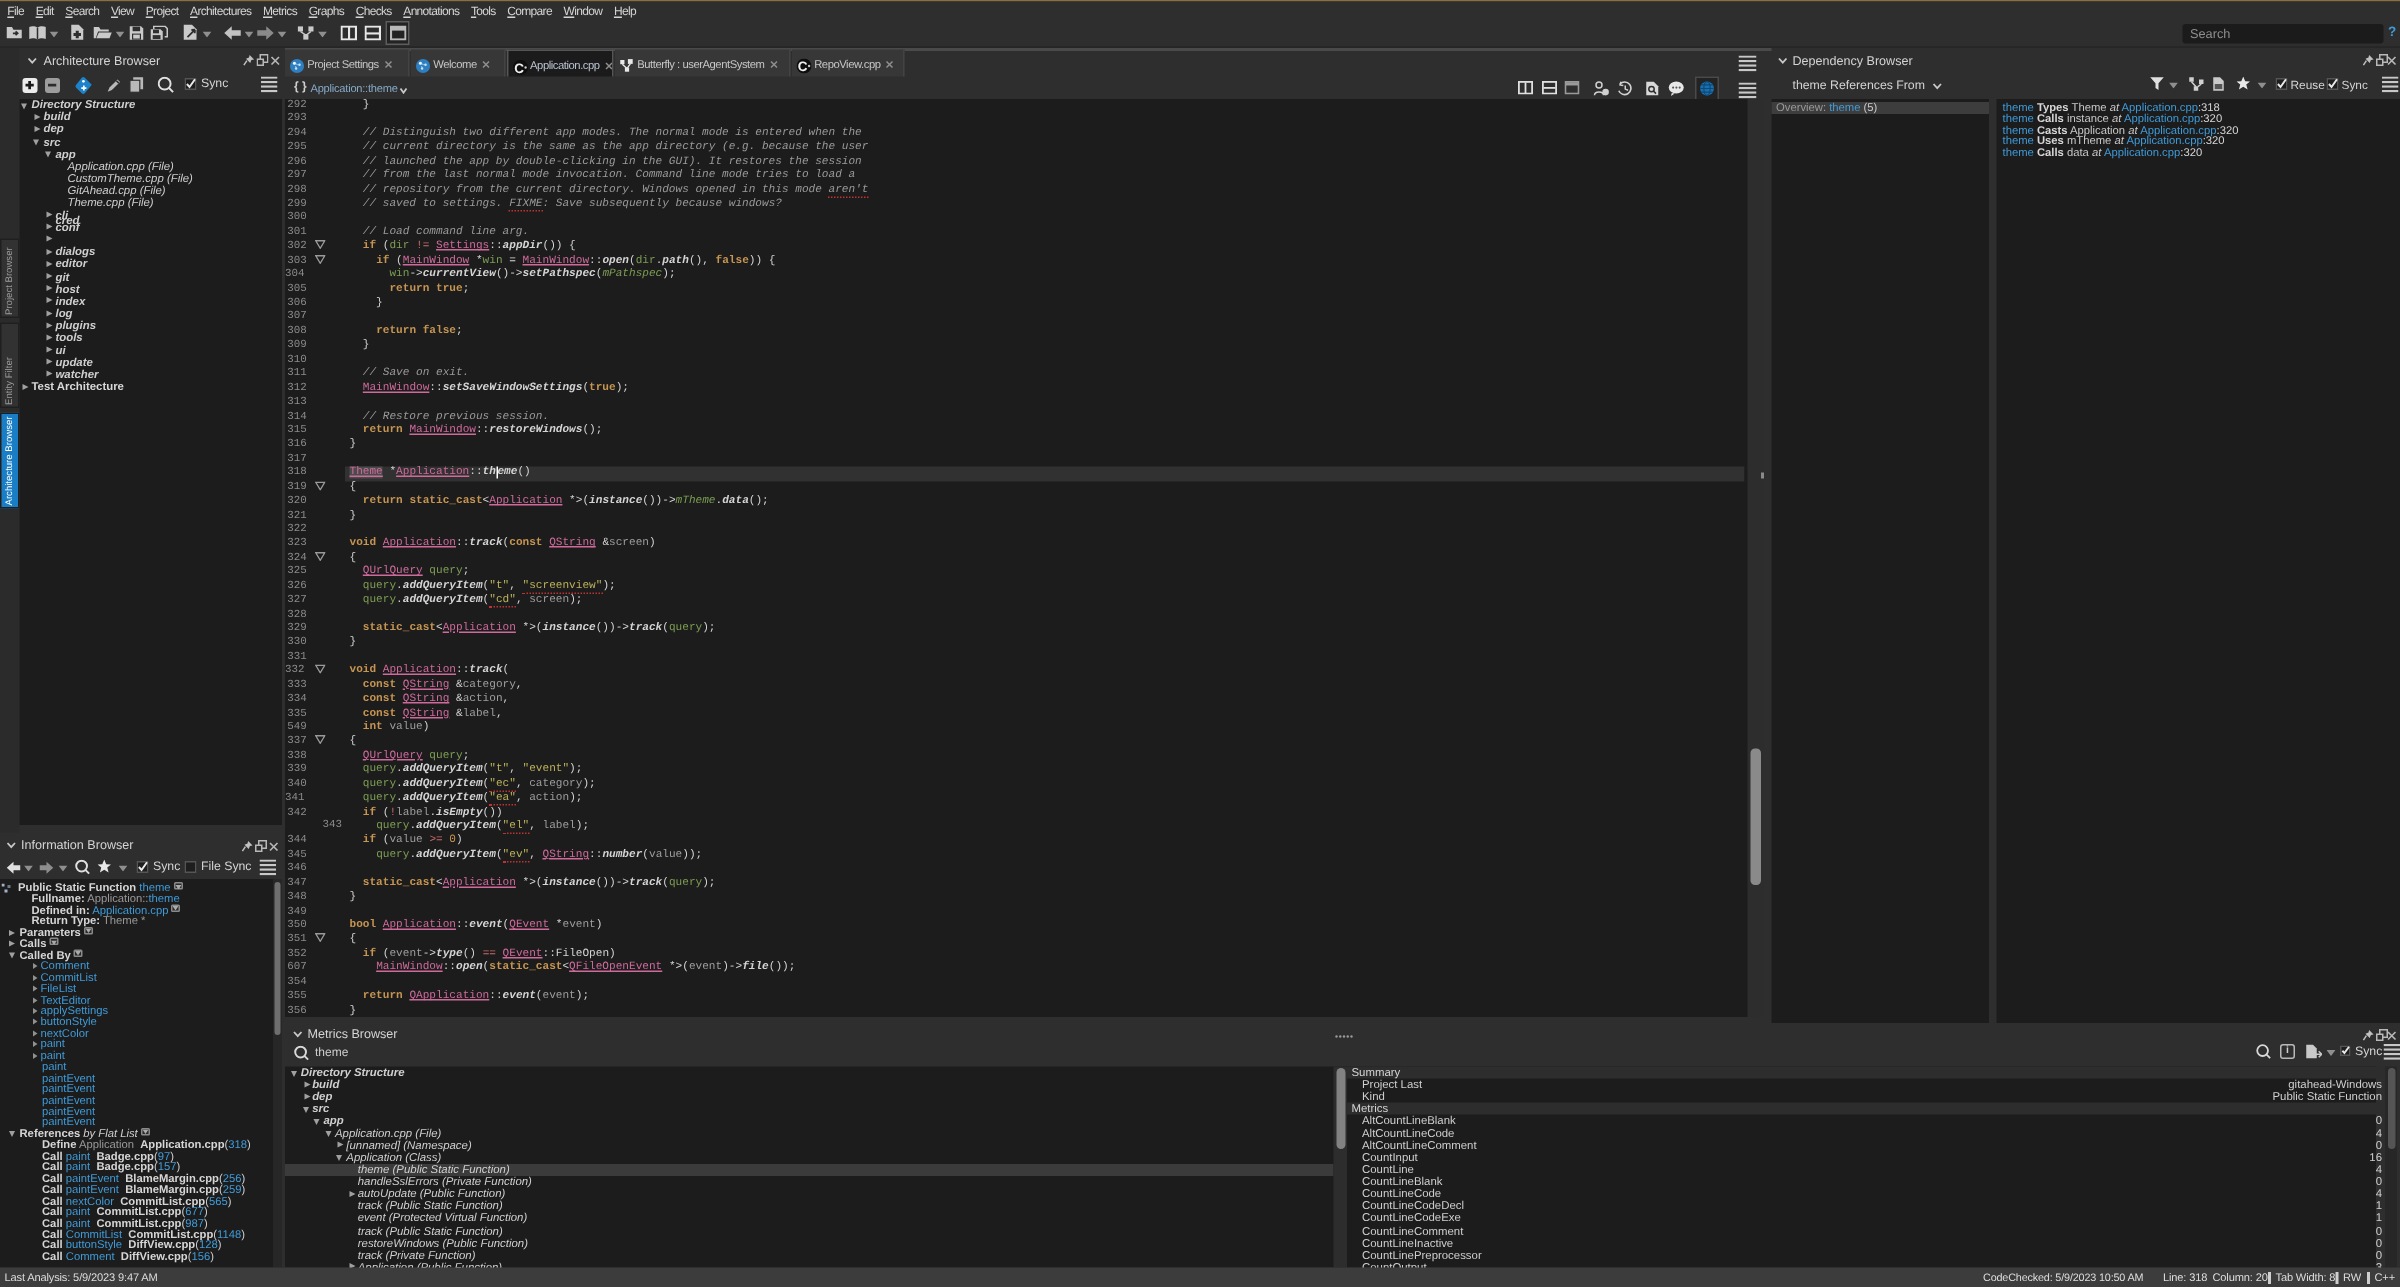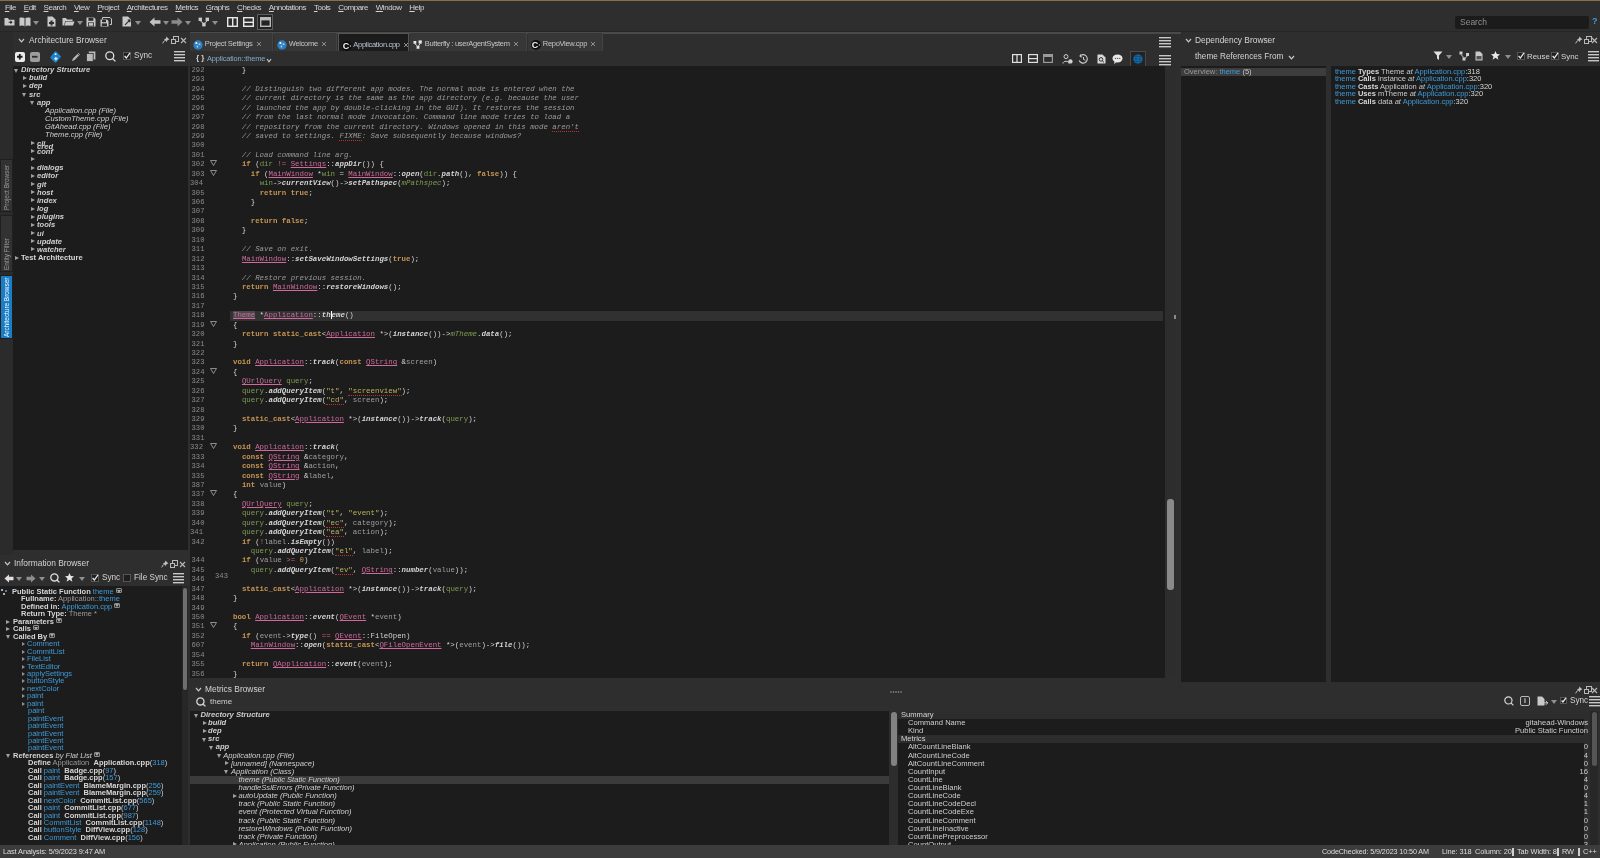--- a/index.html
+++ b/index.html
@@ -499,38 +499,38 @@
     <div style="position:absolute;left:20px;top:377.28px;height:9.43px;line-height:9.43px"><svg width="7" height="6" viewBox="0 0 7 6" style="vertical-align:0">
         <path d="M0.5 0.5 L6.5 0.5 L3.5 5.5 Z" fill="none" stroke="#9a9a9a" stroke-width="0.9"></path>
       </svg></div>
     <div style="position:absolute;left:43px;top:377.28px;height:9.43px;line-height:9.43px;white-space:pre"><span style="color:#c79552;font-weight:bold">void</span><span style="color:#d4d4d4"> </span><span style="color:#cf6a9c;text-decoration:underline">Application</span><span style="color:#d4d4d4">::</span><span style="color:#d4d4d4;font-style:italic;font-weight:bold">track</span><span style="color:#d4d4d4">(</span></div>
     <div style="position:absolute;left:0;top:386.71px;width:14.5px;height:9.43px;line-height:9.43px;text-align:right;color:#8b8b8b;font-size:7.2px;font-style:normal">333</div>
     <div style="position:absolute;left:43px;top:386.71px;height:9.43px;line-height:9.43px;white-space:pre"><span style="color:#d4d4d4">  </span><span style="color:#c79552;font-weight:bold">const</span><span style="color:#d4d4d4"> </span><span style="color:#cf6a9c;text-decoration:underline">QString</span><span style="color:#d4d4d4"> &amp;</span><span style="color:#9e9e9e">category</span><span style="color:#d4d4d4">,</span></div>
     <div style="position:absolute;left:0;top:396.14px;width:14.5px;height:9.43px;line-height:9.43px;text-align:right;color:#8b8b8b;font-size:7.2px;font-style:normal">334</div>
     <div style="position:absolute;left:43px;top:396.14px;height:9.43px;line-height:9.43px;white-space:pre"><span style="color:#d4d4d4">  </span><span style="color:#c79552;font-weight:bold">const</span><span style="color:#d4d4d4"> </span><span style="color:#cf6a9c;text-decoration:underline">QString</span><span style="color:#d4d4d4"> &amp;</span><span style="color:#9e9e9e">action</span><span style="color:#d4d4d4">,</span></div>
     <div style="position:absolute;left:0;top:405.58px;width:14.5px;height:9.43px;line-height:9.43px;text-align:right;color:#8b8b8b;font-size:7.2px;font-style:normal">335</div>
     <div style="position:absolute;left:43px;top:405.58px;height:9.43px;line-height:9.43px;white-space:pre"><span style="color:#d4d4d4">  </span><span style="color:#c79552;font-weight:bold">const</span><span style="color:#d4d4d4"> </span><span style="color:#cf6a9c;text-decoration:underline">QString</span><span style="color:#d4d4d4"> &amp;</span><span style="color:#9e9e9e">label</span><span style="color:#d4d4d4">,</span></div>
-    <div style="position:absolute;left:0;top:415.01px;width:14.5px;height:9.43px;line-height:9.43px;text-align:right;color:#8b8b8b;font-size:7.2px;font-style:normal">387</div>
+    <div style="position:absolute;left:0;top:415.01px;width:14.5px;height:9.43px;line-height:9.43px;text-align:right;color:#8b8b8b;font-size:7.2px;font-style:normal">549</div>
     <div style="position:absolute;left:43px;top:415.01px;height:9.43px;line-height:9.43px;white-space:pre"><span style="color:#d4d4d4">  </span><span style="color:#c79552;font-weight:bold">int</span><span style="color:#d4d4d4"> </span><span style="color:#9e9e9e">value</span><span style="color:#d4d4d4">)</span></div>
     <div style="position:absolute;left:0;top:424.44px;width:14.5px;height:9.43px;line-height:9.43px;text-align:right;color:#8b8b8b;font-size:7.2px;font-style:normal">337</div>
     <div style="position:absolute;left:20px;top:424.44px;height:9.43px;line-height:9.43px"><svg width="7" height="6" viewBox="0 0 7 6" style="vertical-align:0">
         <path d="M0.5 0.5 L6.5 0.5 L3.5 5.5 Z" fill="none" stroke="#9a9a9a" stroke-width="0.9"></path>
       </svg></div>
     <div style="position:absolute;left:43px;top:424.44px;height:9.43px;line-height:9.43px;white-space:pre"><span style="color:#d4d4d4">{</span></div>
     <div style="position:absolute;left:0;top:433.87px;width:14.5px;height:9.43px;line-height:9.43px;text-align:right;color:#8b8b8b;font-size:7.2px;font-style:normal">338</div>
     <div style="position:absolute;left:43px;top:433.87px;height:9.43px;line-height:9.43px;white-space:pre"><span style="color:#d4d4d4">  </span><span style="color:#cf6a9c;text-decoration:underline">QUrlQuery</span><span style="color:#d4d4d4"> </span><span style="color:#7d9e53">query</span><span style="color:#d4d4d4">;</span></div>
     <div style="position:absolute;left:0;top:443.30px;width:14.5px;height:9.43px;line-height:9.43px;text-align:right;color:#8b8b8b;font-size:7.2px;font-style:normal">339</div>
     <div style="position:absolute;left:43px;top:443.30px;height:9.43px;line-height:9.43px;white-space:pre"><span style="color:#d4d4d4">  </span><span style="color:#7d9e53">query</span><span style="color:#d4d4d4">.</span><span style="color:#d4d4d4;font-style:italic;font-weight:bold">addQueryItem</span><span style="color:#d4d4d4">(</span><span style="color:#bcb25b">"t"</span><span style="color:#d4d4d4">, </span><span style="color:#bcb25b">"event"</span><span style="color:#d4d4d4">);</span></div>
     <div style="position:absolute;left:0;top:452.74px;width:14.5px;height:9.43px;line-height:9.43px;text-align:right;color:#8b8b8b;font-size:7.2px;font-style:normal">340</div>
     <div style="position:absolute;left:43px;top:452.74px;height:9.43px;line-height:9.43px;white-space:pre"><span style="color:#d4d4d4">  </span><span style="color:#7d9e53">query</span><span style="color:#d4d4d4">.</span><span style="color:#d4d4d4;font-style:italic;font-weight:bold">addQueryItem</span><span style="color:#d4d4d4">(</span><span style="color:#bcb25b;border-bottom:1px dotted #b33">"ec"</span><span style="color:#d4d4d4">, </span><span style="color:#9e9e9e">category</span><span style="color:#d4d4d4">);</span></div>
     <div style="position:absolute;left:0;top:462.17px;width:14.5px;height:9.43px;line-height:9.43px;color:#8b8b8b;font-size:7.2px;font-style:normal">341</div>
     <div style="position:absolute;left:43px;top:462.17px;height:9.43px;line-height:9.43px;white-space:pre"><span style="color:#d4d4d4">  </span><span style="color:#7d9e53">query</span><span style="color:#d4d4d4">.</span><span style="color:#d4d4d4;font-style:italic;font-weight:bold">addQueryItem</span><span style="color:#d4d4d4">(</span><span style="color:#bcb25b;border-bottom:1px dotted #b33">"ea"</span><span style="color:#d4d4d4">, </span><span style="color:#9e9e9e">action</span><span style="color:#d4d4d4">);</span></div>
     <div style="position:absolute;left:0;top:471.60px;width:14.5px;height:9.43px;line-height:9.43px;text-align:right;color:#8b8b8b;font-size:7.2px;font-style:normal">342</div>
     <div style="position:absolute;left:43px;top:471.60px;height:9.43px;line-height:9.43px;white-space:pre"><span style="color:#d4d4d4">  </span><span style="color:#c79552;font-weight:bold">if</span><span style="color:#d4d4d4"> (</span><span style="color:#c76a6a">!</span><span style="color:#9e9e9e">label</span><span style="color:#d4d4d4">.</span><span style="color:#d4d4d4;font-style:italic;font-weight:bold">isEmpty</span><span style="color:#d4d4d4">())</span></div>
-    <div style="position:absolute;left:0;top:506px;width:38px;height:9.43px;line-height:9.43px;text-align:right;color:#8b8b8b;font-size:7.2px;font-style:normal">343</div>
+    <div style="position:absolute;left:0;top:480px;width:38px;height:9.43px;line-height:9.43px;text-align:right;color:#8b8b8b;font-size:7.2px;font-style:normal">343</div>
     <div style="position:absolute;left:43px;top:481.03px;height:9.43px;line-height:9.43px;white-space:pre"><span style="color:#d4d4d4">    </span><span style="color:#7d9e53">query</span><span style="color:#d4d4d4">.</span><span style="color:#d4d4d4;font-style:italic;font-weight:bold">addQueryItem</span><span style="color:#d4d4d4">(</span><span style="color:#bcb25b;border-bottom:1px dotted #b33">"el"</span><span style="color:#d4d4d4">, </span><span style="color:#9e9e9e">label</span><span style="color:#d4d4d4">);</span></div>
     <div style="position:absolute;left:0;top:490.46px;width:14.5px;height:9.43px;line-height:9.43px;text-align:right;color:#8b8b8b;font-size:7.2px;font-style:normal">344</div>
     <div style="position:absolute;left:43px;top:490.46px;height:9.43px;line-height:9.43px;white-space:pre"><span style="color:#d4d4d4">  </span><span style="color:#c79552;font-weight:bold">if</span><span style="color:#d4d4d4"> (</span><span style="color:#9e9e9e">value</span><span style="color:#d4d4d4"> </span><span style="color:#c76a6a">&gt;=</span><span style="color:#d4d4d4"> </span><span style="color:#c79552">0</span><span style="color:#d4d4d4">)</span></div>
     <div style="position:absolute;left:0;top:499.90px;width:14.5px;height:9.43px;line-height:9.43px;text-align:right;color:#8b8b8b;font-size:7.2px;font-style:normal">345</div>
     <div style="position:absolute;left:43px;top:499.90px;height:9.43px;line-height:9.43px;white-space:pre"><span style="color:#d4d4d4">    </span><span style="color:#7d9e53">query</span><span style="color:#d4d4d4">.</span><span style="color:#d4d4d4;font-style:italic;font-weight:bold">addQueryItem</span><span style="color:#d4d4d4">(</span><span style="color:#bcb25b;border-bottom:1px dotted #b33">"ev"</span><span style="color:#d4d4d4">, </span><span style="color:#cf6a9c;text-decoration:underline">QString</span><span style="color:#d4d4d4">::</span><span style="color:#d4d4d4;font-style:italic;font-weight:bold">number</span><span style="color:#d4d4d4">(</span><span style="color:#9e9e9e">value</span><span style="color:#d4d4d4">));</span></div>
     <div style="position:absolute;left:0;top:509.33px;width:14.5px;height:9.43px;line-height:9.43px;text-align:right;color:#8b8b8b;font-size:7.2px;font-style:normal">346</div>
     <div style="position:absolute;left:0;top:518.76px;width:14.5px;height:9.43px;line-height:9.43px;text-align:right;color:#8b8b8b;font-size:7.2px;font-style:normal">347</div>
     <div style="position:absolute;left:43px;top:518.76px;height:9.43px;line-height:9.43px;white-space:pre"><span style="color:#d4d4d4">  </span><span style="color:#c79552;font-weight:bold">static_cast</span><span style="color:#d4d4d4">&lt;</span><span style="color:#cf6a9c;text-decoration:underline">Application</span><span style="color:#d4d4d4"> *&gt;(</span><span style="color:#d4d4d4;font-style:italic;font-weight:bold">instance</span><span style="color:#d4d4d4">())-&gt;</span><span style="color:#d4d4d4;font-style:italic;font-weight:bold">track</span><span style="color:#d4d4d4">(</span><span style="color:#7d9e53">query</span><span style="color:#d4d4d4">);</span></div>
     <div style="position:absolute;left:0;top:528.19px;width:14.5px;height:9.43px;line-height:9.43px;text-align:right;color:#8b8b8b;font-size:7.2px;font-style:normal">348</div>
     <div style="position:absolute;left:43px;top:528.19px;height:9.43px;line-height:9.43px;white-space:pre"><span style="color:#d4d4d4">}</span></div>
@@ -702,21 +702,21 @@
 <div style="position:absolute;left:238.5px;top:816.56px;white-space:nowrap;color:#cfcfcf;font-size:7.6px;line-height:8.12px;font-style:italic;">track (Public Static Function)</div>
 <div style="position:absolute;left:238.5px;top:824.68px;white-space:nowrap;color:#cfcfcf;font-size:7.6px;line-height:8.12px;font-style:italic;">restoreWindows (Public Function)</div>
 <div style="position:absolute;left:238.5px;top:832.8px;white-space:nowrap;color:#cfcfcf;font-size:7.6px;line-height:8.12px;font-style:italic;">track (Private Function)</div>
 <div style="position:absolute;left:233.0px;top:842.42px;font-size:0;line-height:0;"><span style="display:inline-block;width:0;height:0;border-top:2.8px solid transparent;border-bottom:2.8px solid transparent;border-left:4px solid #a0a0a0"></span></div>
 <div style="position:absolute;left:238.5px;top:840.92px;white-space:nowrap;color:#cfcfcf;font-size:7.6px;line-height:8.12px;font-style:italic;">Application (Public Function)</div>
 <div style="position:absolute;left:889px;top:711px;width:9px;height:134px;background:#2d2d2d;"></div>
 <div style="position:absolute;left:890.5px;top:712px;width:6px;height:54px;background:#828282;border-radius:3px;"></div>
 <div style="position:absolute;left:898px;top:711px;width:686px;height:134px;background:#1c1c1c;"></div>
 <div style="position:absolute;left:898px;top:711.0px;width:692px;height:8.12px;background:#2d2d2d;"></div>
 <div style="position:absolute;left:901px;top:711.0px;white-space:nowrap;color:#d6d6d6;font-size:7.6px;line-height:8.12px;">Summary</div>
-<div style="position:absolute;left:908px;top:719.12px;white-space:nowrap;color:#cfcfcf;font-size:7.6px;line-height:8.12px;">Command Name</div>
+<div style="position:absolute;left:908px;top:719.12px;white-space:nowrap;color:#cfcfcf;font-size:7.6px;line-height:8.12px;">Project Last</div>
 <div style="position:absolute;left:1400px;top:719.12px;width:188px;text-align:right;color:#cfcfcf;font-size:7.6px;line-height:8.12px">gitahead-Windows</div>
 <div style="position:absolute;left:908px;top:727.24px;white-space:nowrap;color:#cfcfcf;font-size:7.6px;line-height:8.12px;">Kind</div>
 <div style="position:absolute;left:1400px;top:727.24px;width:188px;text-align:right;color:#cfcfcf;font-size:7.6px;line-height:8.12px">Public Static Function</div>
 <div style="position:absolute;left:898px;top:735.36px;width:692px;height:8.12px;background:#2d2d2d;"></div>
 <div style="position:absolute;left:901px;top:735.36px;white-space:nowrap;color:#d6d6d6;font-size:7.6px;line-height:8.12px;">Metrics</div>
 <div style="position:absolute;left:908px;top:743.48px;white-space:nowrap;color:#cfcfcf;font-size:7.6px;line-height:8.12px;">AltCountLineBlank</div>
 <div style="position:absolute;left:1400px;top:743.48px;width:188px;text-align:right;color:#cfcfcf;font-size:7.6px;line-height:8.12px">0</div>
 <div style="position:absolute;left:908px;top:751.6px;white-space:nowrap;color:#cfcfcf;font-size:7.6px;line-height:8.12px;">AltCountLineCode</div>
 <div style="position:absolute;left:1400px;top:751.6px;width:188px;text-align:right;color:#cfcfcf;font-size:7.6px;line-height:8.12px">4</div>
 <div style="position:absolute;left:908px;top:759.72px;white-space:nowrap;color:#cfcfcf;font-size:7.6px;line-height:8.12px;">AltCountLineComment</div>

